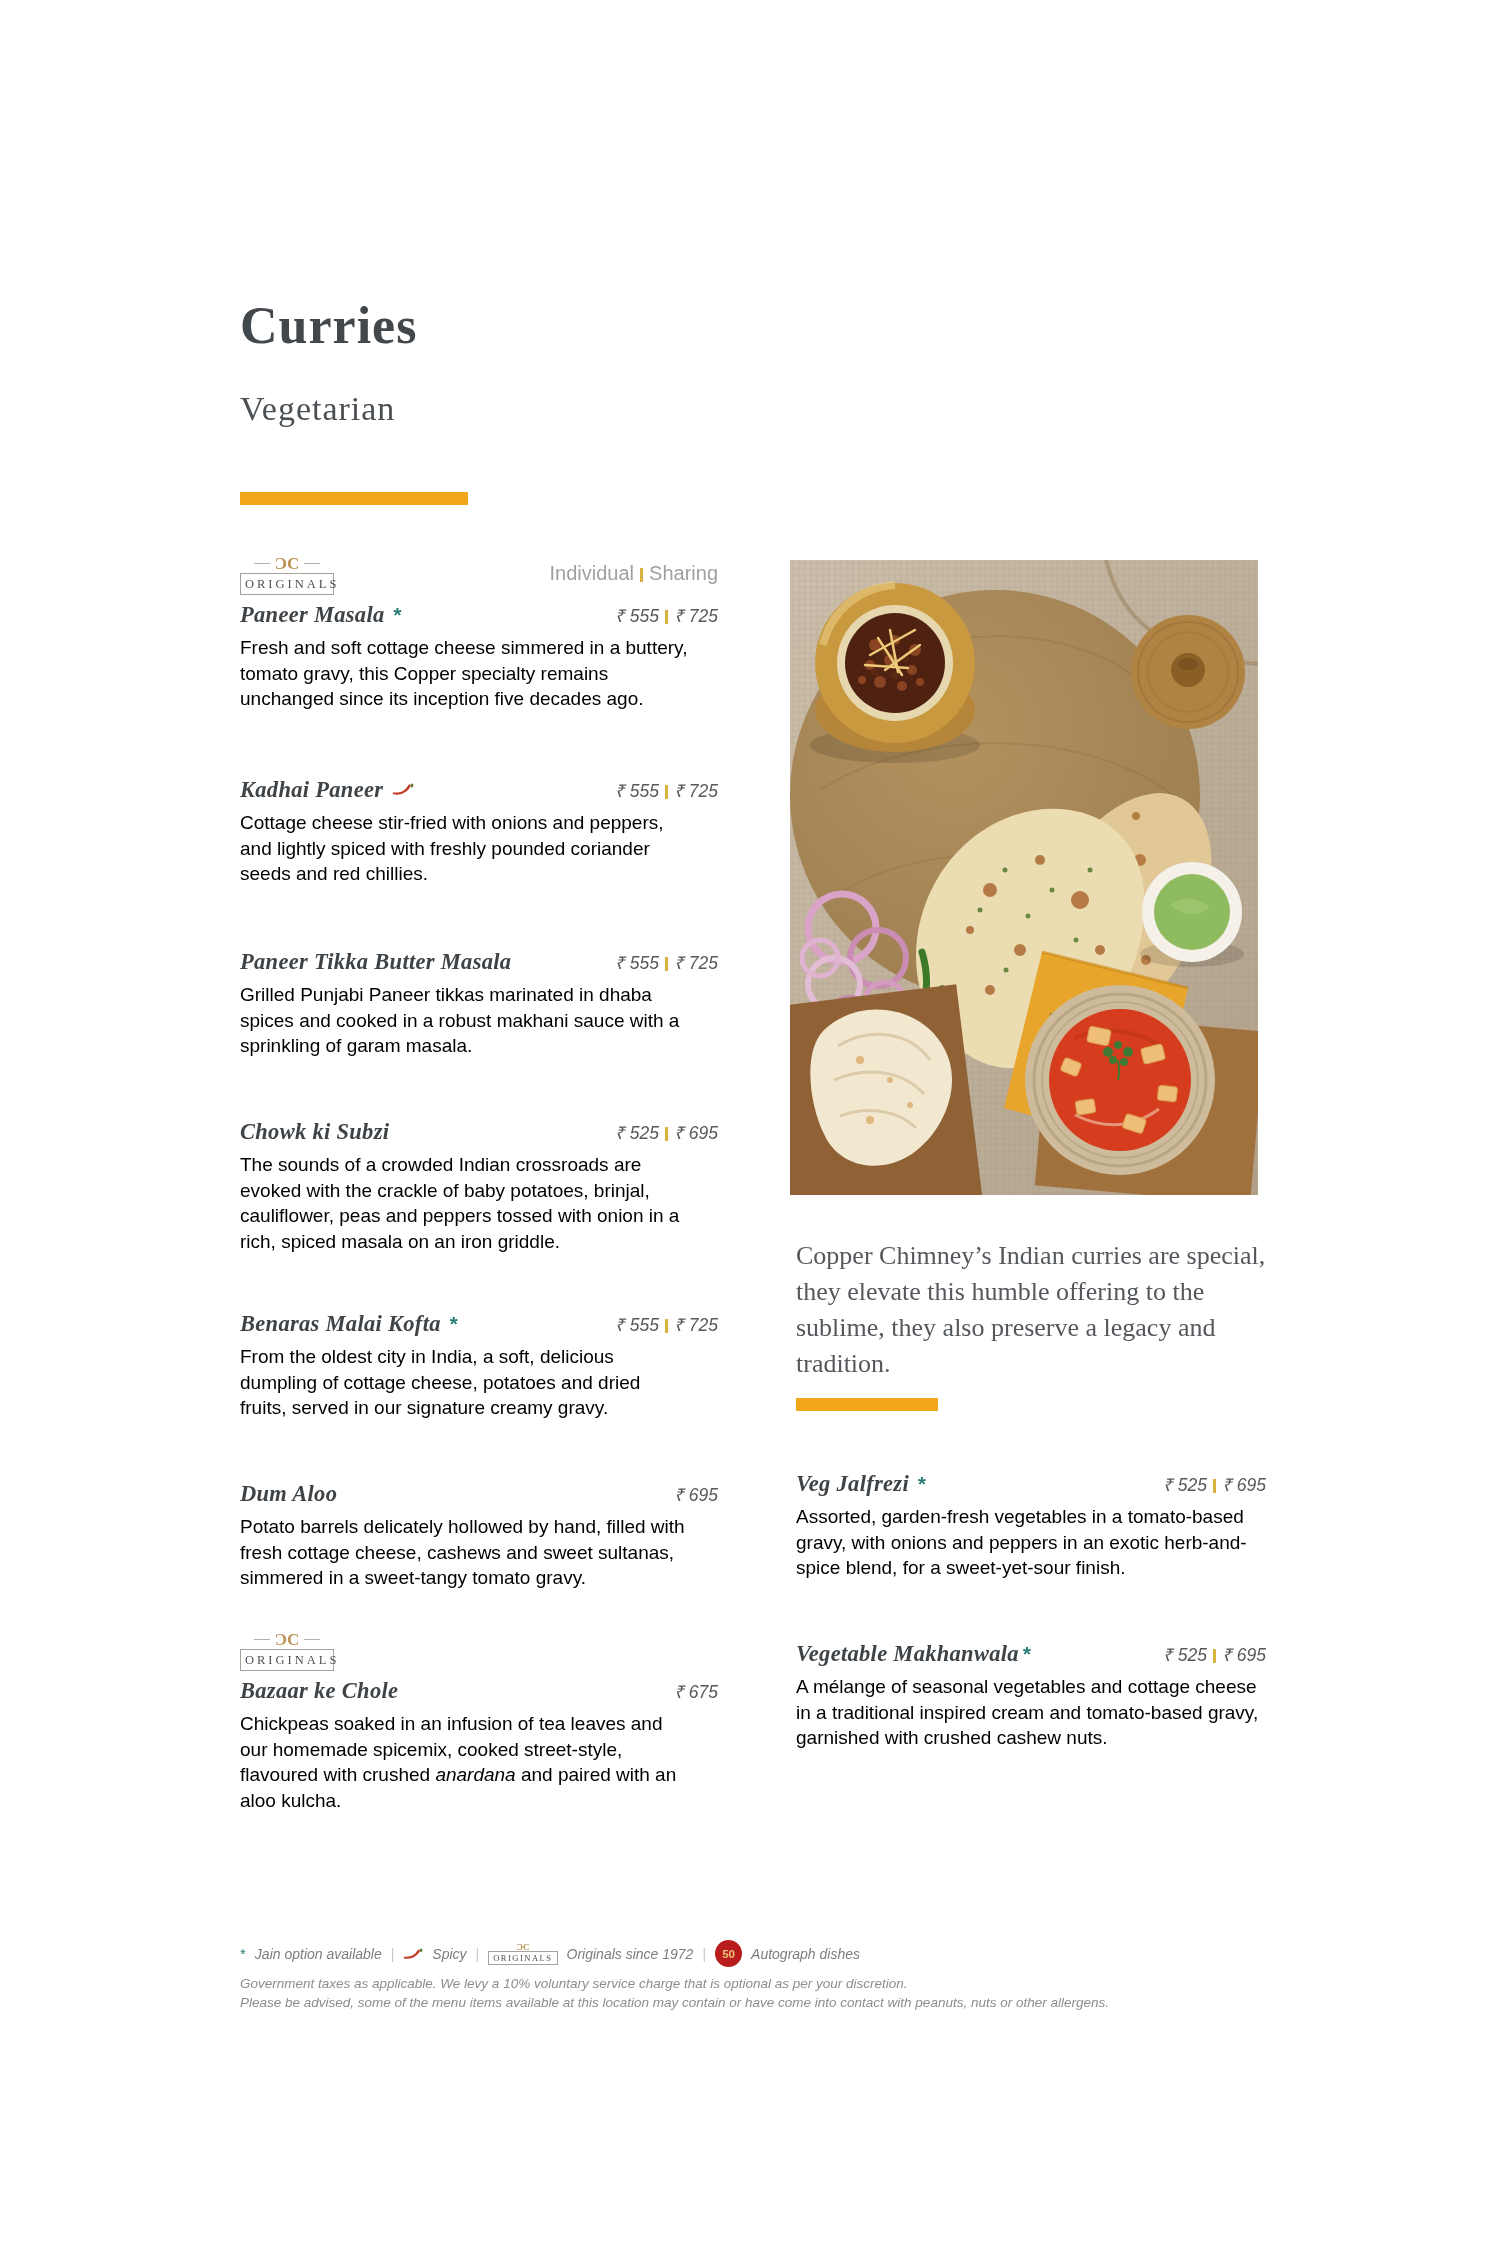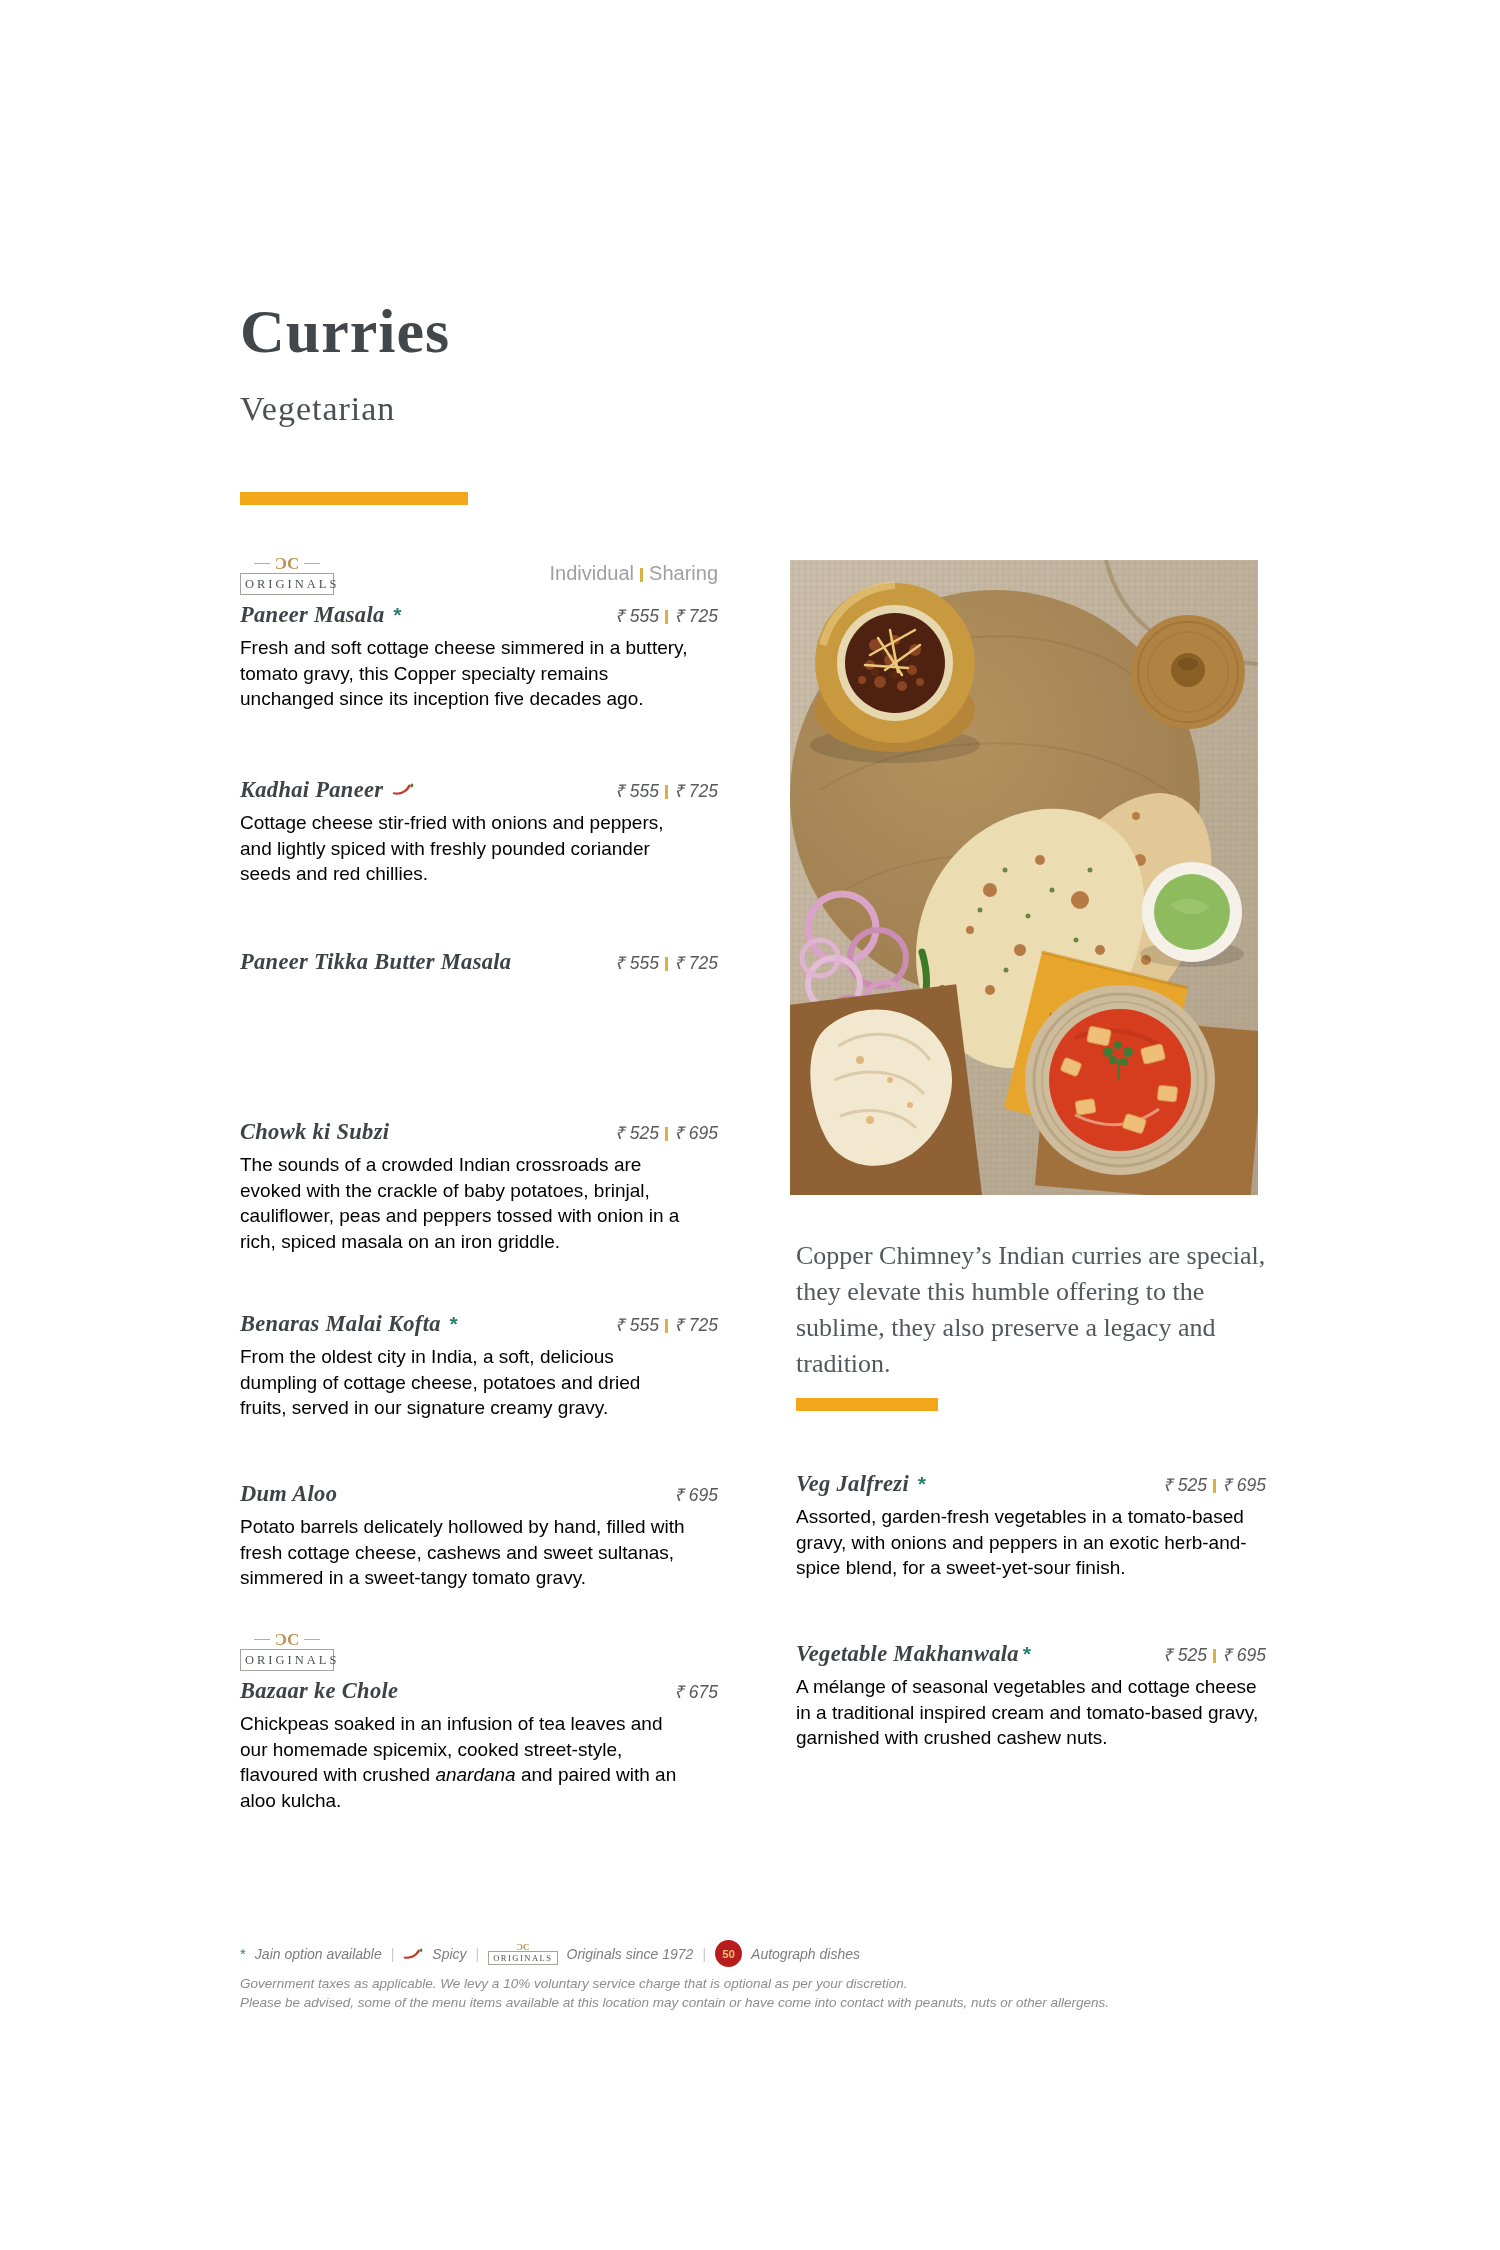--- a/index.html
+++ b/index.html
@@ -1,20 +1,20 @@
 <!DOCTYPE html>
 <html><head>
 <meta charset="utf-8">
 <style>
   html,body{margin:0;padding:0;background:#ffffff;}
   .page{position:relative;width:1500px;height:2250px;background:#ffffff;overflow:hidden;
         font-family:"Liberation Sans",sans-serif;color:#55575a;}
 
   .page-title{position:absolute;left:240px;top:296px;font-family:"Liberation Serif",serif;
-        font-weight:700;font-size:62px;color:#42474c;letter-spacing:1px;}
+        font-weight:700;font-size:52px;color:#42474c;letter-spacing:1px;}
   .page-subtitle{position:absolute;left:240px;top:390px;font-family:"Liberation Serif",serif;
         font-size:34px;color:#4b5054;letter-spacing:1px;}
   .accent-bar{position:absolute;height:13px;background:#f2a71b;}
   #bar-top{left:240px;top:492px;width:228px;}
   #bar-right{left:796px;top:1398px;width:142px;}
 
   .price-header{position:absolute;left:440px;top:562px;width:278px;text-align:right;
         font-size:20px;color:#a0a0a0;}
   .gold-sep{display:inline-block;width:3px;height:14px;background:#d8b23f;margin:0 6px;vertical-align:-2px;}
 
@@ -93,20 +93,21 @@
       <span class="item-price"><span>₹ 555</span><span class="gold-sep"></span><span>₹ 725</span></span>
     </div>
     <div class="item-desc">Cottage cheese stir-fried with onions and peppers, and lightly spiced with freshly pounded coriander seeds and red chillies.</div>
   </div>
 
   <div class="menu-item" style="top:948px">
     <div class="item-head">
       <span class="item-name">Paneer Tikka Butter Masala</span>
       <span class="item-price"><span>₹ 555</span><span class="gold-sep"></span><span>₹ 725</span></span>
     </div>
+    <div class="item-desc">Grilled Punjabi Paneer tikkas marinated in dhaba spices and cooked in a robust makhani sauce with a sprinkling of garam masala.</div>
   </div>
 
   <div class="menu-item" style="top:1118px">
     <div class="item-head">
       <span class="item-name">Chowk ki Subzi</span>
       <span class="item-price"><span>₹ 525</span><span class="gold-sep"></span><span>₹ 695</span></span>
     </div>
     <div class="item-desc">The sounds of a crowded Indian crossroads are evoked with the crackle of baby potatoes, brinjal, cauliflower, peas and peppers tossed with onion in a rich, spiced masala on an iron griddle.</div>
   </div>
 

